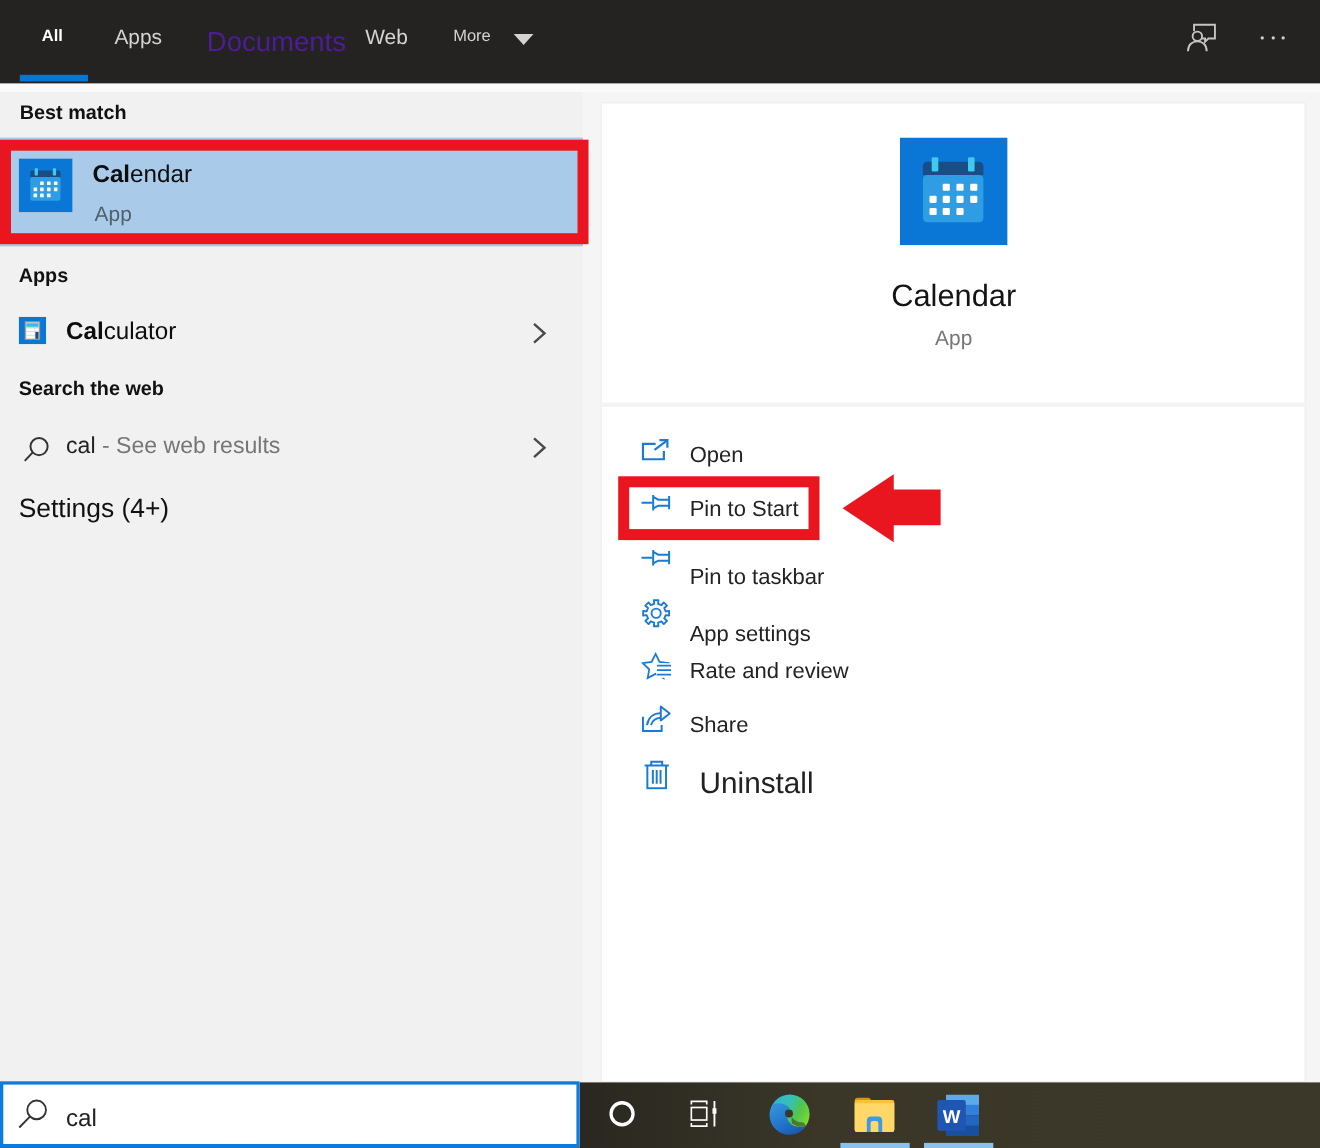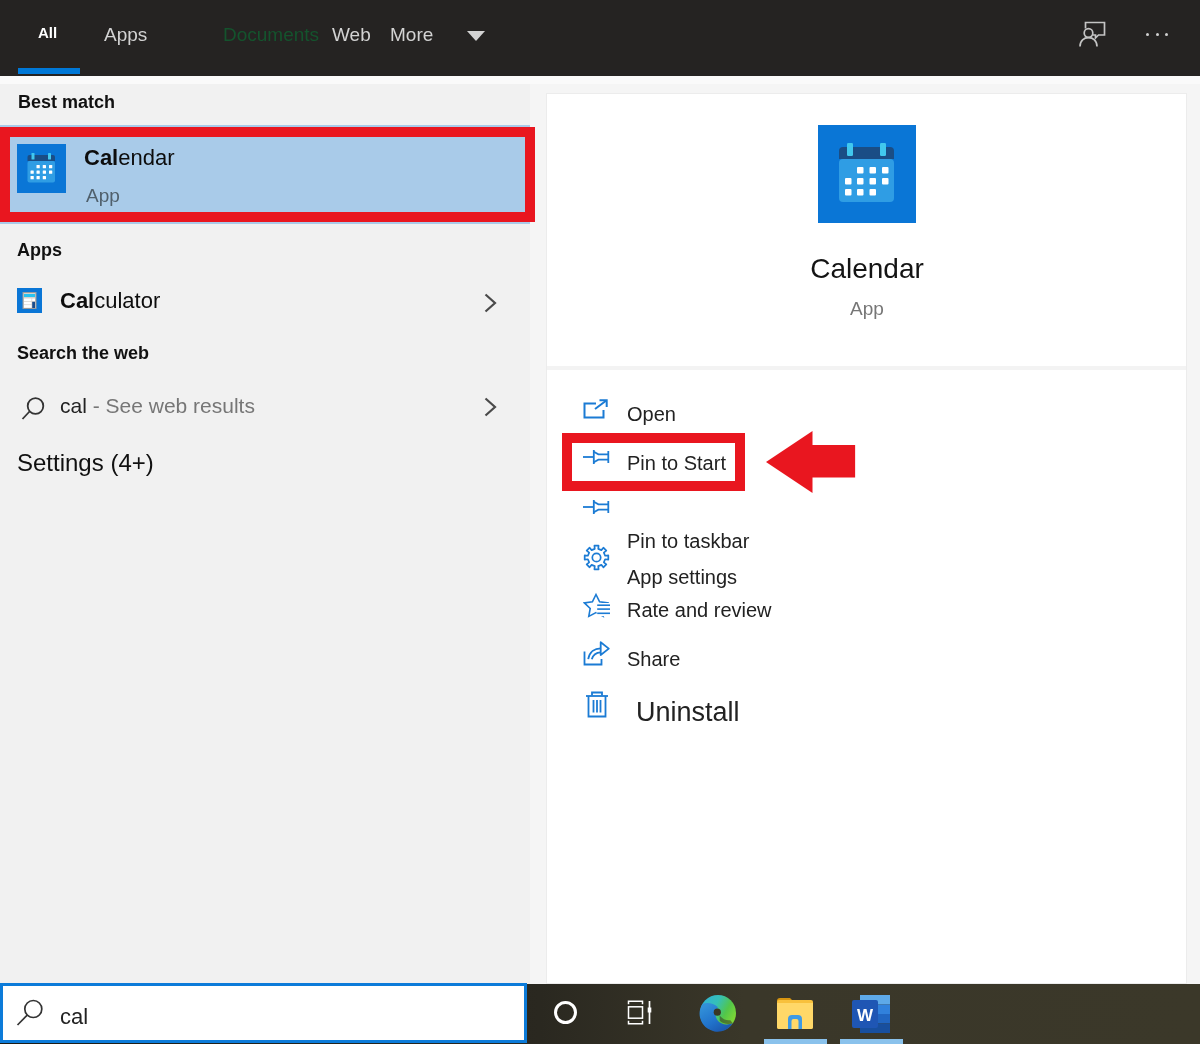--- a/index.html
+++ b/index.html
@@ -6,23 +6,23 @@
   body{width:1200px;height:1044px;position:relative;overflow:hidden;
        font-family:"Liberation Sans",sans-serif;background:#f1f0f0;}
   .abs{position:absolute;}
 </style>
 </head>
 <body>
 
 <div class="abs" style="left:0;top:0;width:1200px;height:76px;background:#252322;"></div>
 <div class="abs" style="left:38px;top:24px;color:#fff;font-weight:bold;font-size:15px;">All</div>
 <div class="abs" style="left:104px;top:24px;color:#d3d3d3;font-size:19px;">Apps</div>
-<div class="abs" style="left:188px;top:24px;color:#14532d;font-size:19px;margin-left:35px;">Documents</div>
+<div class="abs" style="left:188px;top:24px;color:#4c1d95;font-size:25px;">Documents</div>
 <div class="abs" style="left:332px;top:24px;color:#d3d3d3;font-size:19px;">Web</div>
-<div class="abs" style="left:390px;top:24px;color:#d3d3d3;font-size:19px;">More</div>
+<div class="abs" style="left:412px;top:24px;color:#d3d3d3;font-size:15px;">More</div>
 <div class="abs" style="left:467px;top:31px;width:0;height:0;border-left:9.5px solid transparent;border-right:9.5px solid transparent;border-top:10px solid #d3d3d3;"></div>
 <div class="abs" style="left:18px;top:68px;width:62px;height:6px;background:#0078d7;"></div>
 
 <svg class="abs" style="left:1076px;top:18px;" width="32" height="32" viewBox="0 0 32 32" fill="none" stroke="#c4c4c4" stroke-width="1.7">
   <path d="M9.5 10.5 L9.5 4.5 L28.5 4.5 L28.5 17 L22.5 17 L19.5 20 L19.5 17 L16.5 17"></path>
   <circle cx="12.5" cy="15" r="4.3"></circle>
   <path d="M4 28.5 C4 22.5 8 19.6 12.5 19.6 C17 19.6 21 22.5 21 28.5"></path>
 </svg>
 
 <div class="abs" style="left:1146px;top:32.8px;width:3.4px;height:3.4px;border-radius:50%;background:#cfcfcf;"></div>
@@ -127,21 +127,21 @@
   <polygon points="0,32 48,0 48,14.5 92,14.5 92,48 48,48 48,64" fill="#e9161f"></polygon>
 </svg>
 
 <svg class="abs" style="left:583px;top:499px;" width="27" height="16" viewBox="0 0 27 16" fill="none" stroke="#1b7bd4" stroke-width="1.8">
   <path d="M0 8 H10"></path>
   <path d="M10.8 1 V15"></path>
   <path d="M10.8 2.8 L15.4 5.3 H25.2"></path>
   <path d="M10.8 13.2 L15.4 10.7 H25.2"></path>
   <path d="M25.3 2 V14"></path>
 </svg>
-<div class="abs" style="left:627px;top:530px;color:#222;font-size:20px;">Pin to taskbar</div>
+<div class="abs" style="left:627px;top:514px;color:#222;font-size:20px;">Pin to taskbar</div>
 
 <svg class="abs" style="left:583px;top:544px;" width="27" height="27" viewBox="0 0 27 27" fill="none" stroke="#1b7bd4" stroke-width="1.7">
   <path id="gearpath" stroke-linejoin="round" d="M11.42,1.68 L15.58,1.68 L15.25,4.88 L18.36,6.16 L20.38,3.67 L23.33,6.62 L20.84,8.64 L22.12,11.75 L25.32,11.42 L25.32,15.58 L22.12,15.25 L20.84,18.36 L23.33,20.38 L20.38,23.33 L18.36,20.84 L15.25,22.12 L15.58,25.32 L11.42,25.32 L11.75,22.12 L8.64,20.84 L6.62,23.33 L3.67,20.38 L6.16,18.36 L4.88,15.25 L1.68,15.58 L1.68,11.42 L4.88,11.75 L6.16,8.64 L3.67,6.62 L6.62,3.67 L8.64,6.16 L11.75,4.88 Z"></path>
   <circle cx="13.5" cy="13.5" r="4.2"></circle>
 </svg>
 <div class="abs" style="left:627px;top:549.5px;color:#222;font-size:20px;margin-top:16px;">App settings</div>
 
 <svg class="abs" style="left:583px;top:592px;" width="28" height="27" viewBox="0 0 28 27" fill="none" stroke="#1b7bd4" stroke-width="1.6">
   <path d="M13 2.5 L16.6 9.8 L24.6 10.9 L18.8 16.5 L20.2 24.4 L13 20.6 L5.8 24.4 L7.2 16.5 L1.4 10.9 L9.4 9.8 Z"></path>
   <rect x="13.6" y="11" width="14.4" height="13.2" fill="#fff" stroke="none"></rect>

